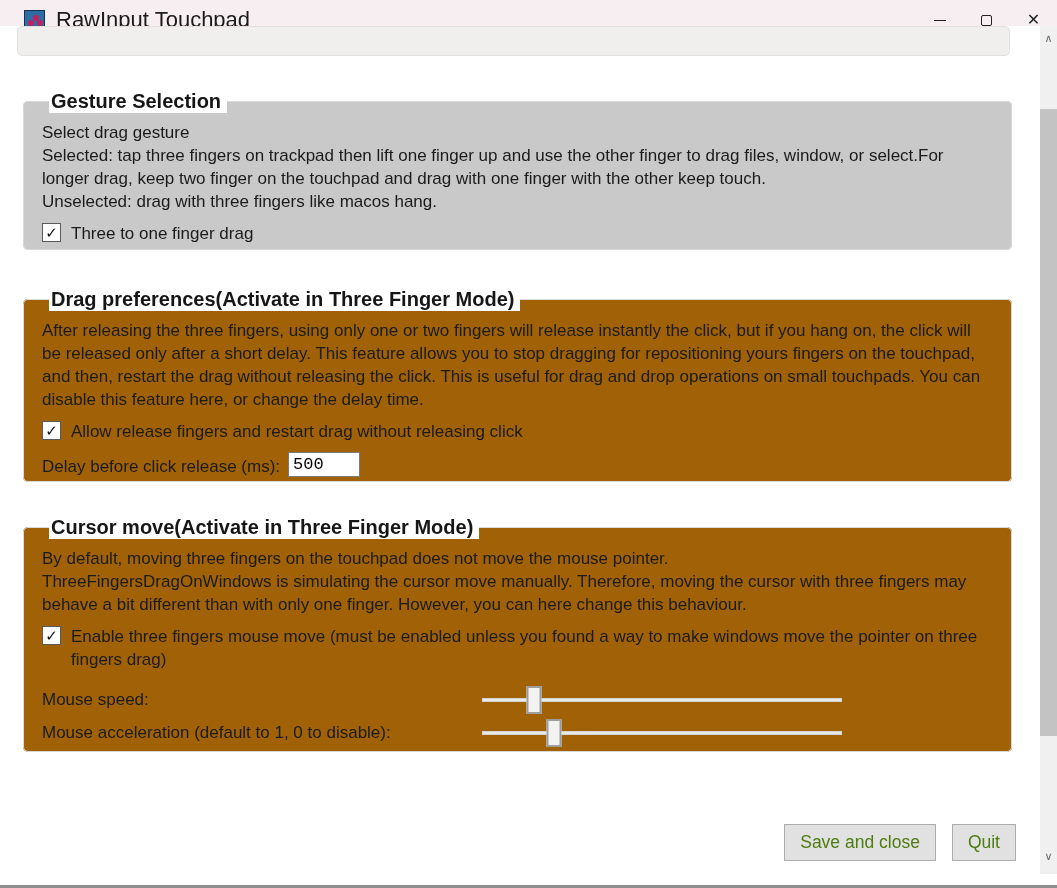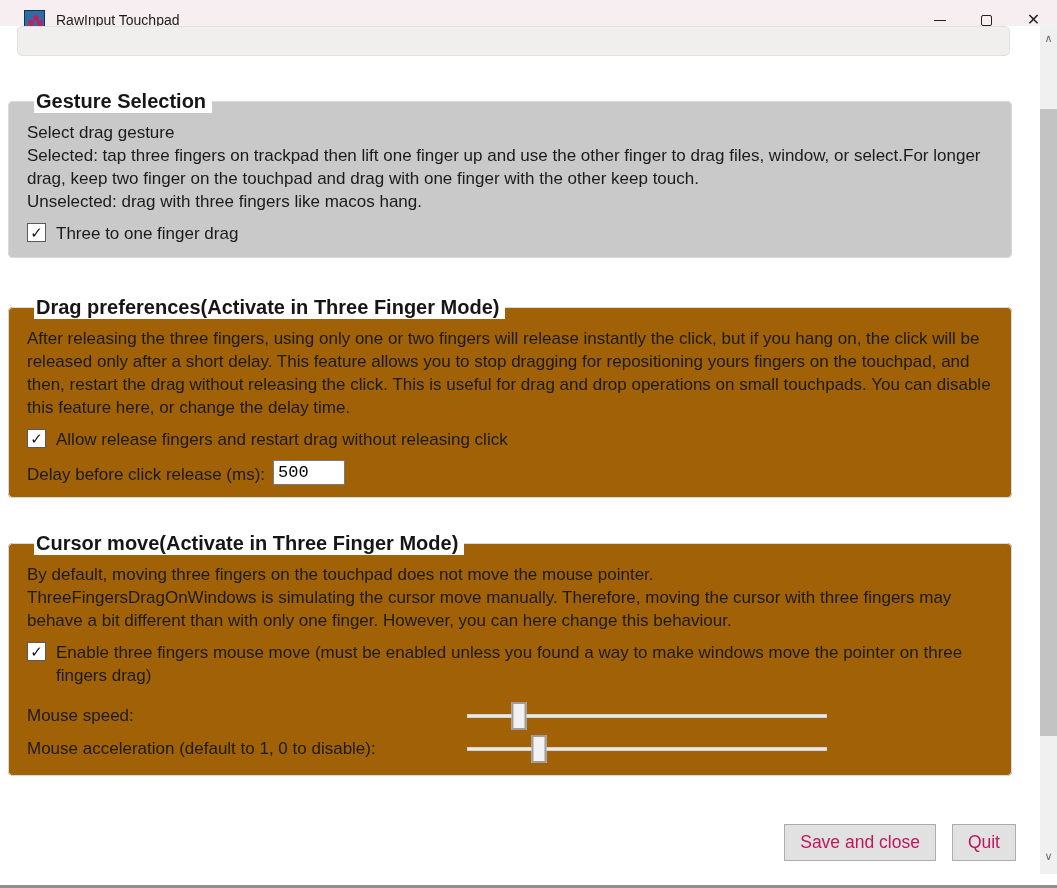--- a/index.html
+++ b/index.html
@@ -12,36 +12,36 @@
   
   .titlebar { position:relative; height:40px; background:#f7eef1;
     display:flex; align-items:center; }
   .app-icon { width:21px; height:21px; margin-left:24px; background:#2e6da4;
     border:1px solid #17314a; position:relative; flex:none; }
   .app-icon i { position:absolute; width:6px; height:6px; border-radius:50%;
     background:#c21f5e; }
   .app-icon i:nth-child(1){ left:3px; top:9px; }
   .app-icon i:nth-child(2){ left:8px; top:4px; }
   .app-icon i:nth-child(3){ left:12px; top:9px; }
-  .title-text { margin-left:11px; font-size:14px;text-decoration:underline; }
+  .title-text { margin-left:11px; font-size:22px;text-decoration:underline; }
   .win-buttons { margin-left:auto; display:flex; height:100%; }
   .win-btn { width:47px; height:100%; display:flex; align-items:center;
     justify-content:center; cursor:default; }
   .min-glyph { width:12px; height:0; border-top:1.6px solid #222; display:block; }
   .max-glyph { width:11px; height:11px; border:1.6px solid #222; border-radius:2px; display:block; }
   .close-glyph { font-size:16px; color:#222; line-height:1; }
 
   
   .content { position:relative; height:848px; background:#fff; }
 
   .partial-box { margin:-14px 47px 0 17px; height:30px; background:#f1efee;
     border:1px solid #e3e1e0; border-radius:5px; }
 
-  fieldset { margin:0 45px 0 8px; border:1px solid #dbd9d8; border-radius:5px;
-    padding:4px 20px 12px 18px; }
+  fieldset { margin:0 45px 0 23px; border:1px solid #dbd9d8; border-radius:5px;
+    padding:4px 20px 4px 18px; }
   fieldset legend { font-size:20px; font-weight:bold; color:#161616;
     background:#fff; padding:0 6px 0 2px; margin-left:7px; }
   .fs-dark  { background:#c9c9c9; margin-top:34px; }
   .fs-light { background:#a16207; }
   .fs-drag   { margin-top:38px; }
   .fs-cursor { margin-top:34px; }
 
   .para { font-size:17px; line-height:23px; }
   .gap-top { margin-top:4px; }
 
@@ -59,21 +59,21 @@
   .slider-row { position:relative; height:28px; margin-top:5px; }
   .slider-row .s-label { font-size:17px; line-height:27px; }
   .slider { position:absolute; left:440px; top:0; width:360px; height:28px; }
   .slider .track { position:absolute; left:0; right:0; top:12px; height:4px;
     background:#e9e9e7; border:1px solid #d6d4d2; }
   .slider .thumb { position:absolute; top:0; width:15px; height:28px;
     background:#f2f2f2; border:2px solid #9d9d9d; transform:translateX(-50%); }
 
   .footer { position:absolute; right:41px; bottom:13px; display:flex; gap:16px; }
   .btn { height:37px; background:#e1e1e1; border:1px solid #acacac;
-    font-family:"Liberation Sans", sans-serif; font-size:17.5px; color:#be185d;
+    font-family:"Liberation Sans", sans-serif; font-size:17.5px; color:#4d7c0f;
     padding:0 15px; }
 
   
   .scrollbar { position:absolute; top:0; right:0; width:17px; height:848px;
     background:#f1f0f0; }
   .sb-arrow { position:absolute; left:0; width:17px; height:20px; display:flex;
     align-items:center; justify-content:center; font-size:11px; color:#6a6a6a; }
   .sb-up { top:2px; }
   .sb-down { bottom:8px; }
   .sb-thumb { position:absolute; left:0; top:83px; width:17px; height:627px;

